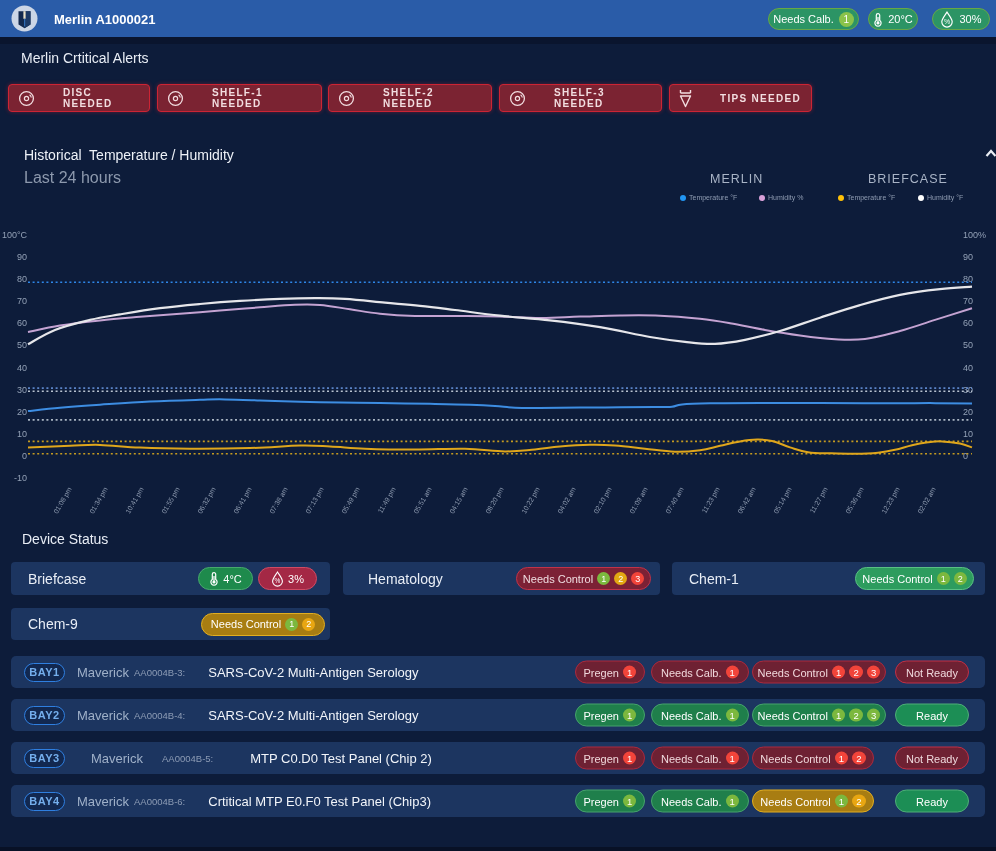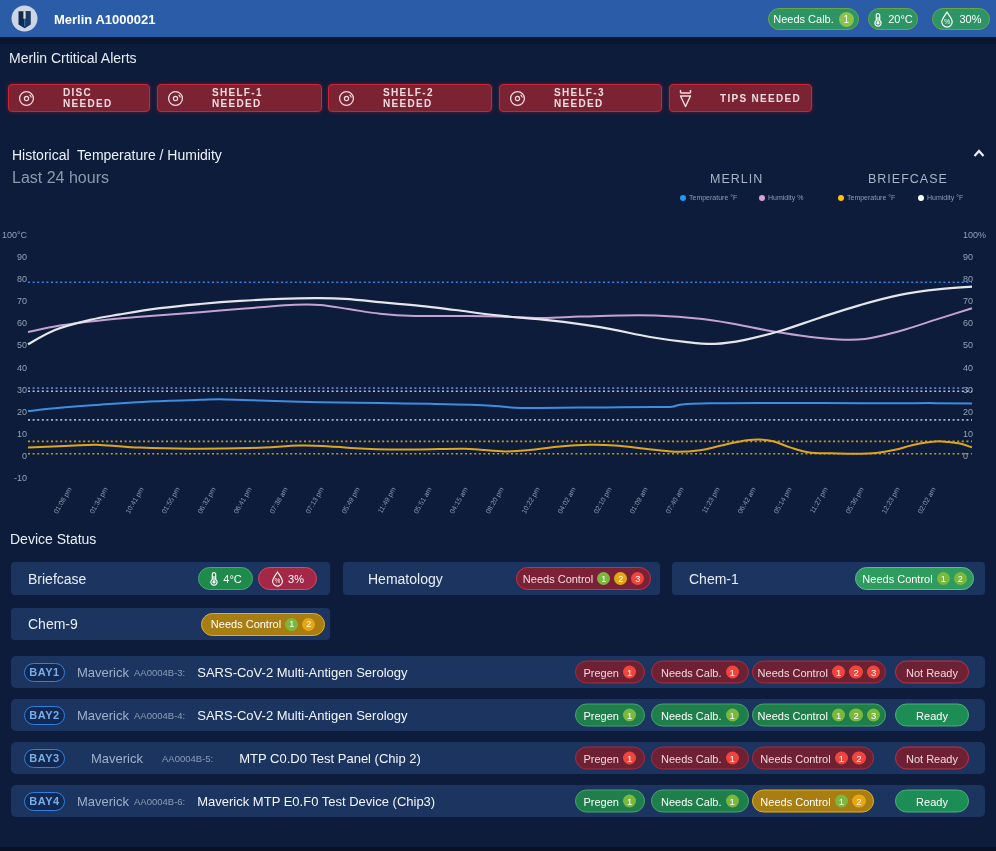--- a/index.html
+++ b/index.html
@@ -1,16 +1,16 @@
 <!DOCTYPE html>
 <html><head><meta charset="utf-8">
 <style>
 * { margin:0; padding:0; box-sizing:border-box; -webkit-font-smoothing:antialiased; }
 html,body { width:996px; height:851px; background:#0d1c3a; font-family:"Liberation Sans",sans-serif; overflow:hidden; position:relative; }
-.abs { position:absolute; }
+.abs { position:absolute;padding-left:12px; }
 .hdr { left:0; top:0; width:996px; height:37px; background:#2a5ca8; }
 .hdr .logo { position:absolute; left:11px; top:5px; }
 .hdr .ttl { position:absolute; left:54px; top:12px; font-size:13px; font-weight:bold; color:#fff; }
 .darkstrip { left:0; top:37px; width:996px; height:7px; background:#0a152e; }
 .botstrip { left:0; top:847px; width:996px; height:4px; background:#081126; }
 .hpill { position:absolute; top:8px; height:22px; border-radius:11px; display:flex; align-items:center; justify-content:center; gap:5px; font-size:11px; color:#fff; background:#2c9465; border:1px solid #68a746; }
 .alerts-label { left:9px; top:50px; font-size:14px; color:#e8edf5; }
 .abtn { position:absolute; top:84px; height:28px; background:#7b2332; border:1.5px solid #cd2434; border-radius:4px; box-shadow:0 0 4px rgba(215,32,48,.4); display:flex; align-items:center; color:#f2dde0; font-size:10px; font-weight:bold; letter-spacing:1.3px; }
 .abtn .ic { margin-left:9px; display:flex; }
 .abtn .tx { flex:1; text-align:left; padding-right:6px;padding-left:28px; }
@@ -25,21 +25,21 @@
 .ldot { width:6px; height:6px; border-radius:3px; display:inline-block; }
 .dstat { left:10px; top:531px; font-size:14px; color:#e8edf5; }
 .card { position:absolute; background:#1c3560; border-radius:4px; display:flex; align-items:center; }
 .card .cname { font-size:14px; color:#e9eef6; margin-left:17px; }
 .spill { height:23px; border-radius:12px; display:flex; align-items:center; justify-content:center; gap:4px; font-size:11px; color:#fff; }
 .bdg { display:inline-flex; width:13px; height:13px; border-radius:7px; align-items:center; justify-content:center; font-size:9px; color:#fff; flex:none; }
 .brow { position:absolute; left:11px; width:974px; height:32px; background:#1c3560; border-radius:5px; display:flex; align-items:center; }
 .baypill { margin-left:13px; width:41px; height:19px; border-radius:10px; border:1.5px solid #2f7fe0; background:#122850; color:#74aeec; font-size:11px; font-weight:bold; letter-spacing:.5px; display:flex; align-items:center; justify-content:center; }
 .mav { margin-left:12px; font-size:13px; color:#9fb0c8; }
 .ser { margin-left:5px; font-size:9.5px; color:#8d9cb5; }
-.bttl { margin-left:12px; font-size:13px; color:#f2f5fa; }
+.bttl { margin-left:23px; font-size:13px; color:#f2f5fa; }
 .bpills { position:absolute; left:0; top:0; width:100%; height:100%; }
 .bpill { position:absolute; top:50%; transform:translateY(-50%); height:23px; border-radius:12px; display:flex; align-items:center; justify-content:center; gap:4px; font-size:11px; }
 .p1 { left:564px; width:70px; } .p2 { left:640px; width:98px; } .p3 { left:741px; width:134px; } .p3b { left:741px; width:122px; } .p4 { left:884px; width:74px; }
 .bpill .bdg { width:13.5px; height:13.5px; border-radius:7px; font-size:9.5px; }
 .red { background:#6e2133; border:1.5px solid #ab2a3e; color:#f0d8dc; }
 .green { background:#1f7f4b; border:1.5px solid #46a36d; color:#fff; }
 .amber { background:#a87d12; border:1.5px solid #e2ae20; color:#fff; }
 .nr { background:#6e2133; border:1.5px solid #c23046; color:#efd9dd; }
 .rdy { background:#1c8e55; border:1.5px solid #4fae78; color:#fff; }
 </style></head>
@@ -244,21 +244,21 @@
     <div class="bpill red p1">Pregen <span class="bdg" style="background:#f2443a">1</span></div>
     <div class="bpill red p2">Needs Calb. <span class="bdg" style="background:#f2443a">1</span></div>
     <div class="bpill red p3b">Needs Control <span class="bdg" style="background:#f2443a">1</span><span class="bdg" style="background:#f2443a">2</span></div>
     <div class="bpill nr p4">Not Ready</div>
   </div>
 </div>
 <div class="brow" style="top:785px;">
   <div class="baypill">BAY4</div>
     <span class="mav">Maverick</span>
     <span class="ser">AA0004B-6:</span>
-    <span class="bttl">Maverick MTP E0.F0 Test Device (Chip3)</span>
+    <span class="bttl">Crtitical MTP E0.F0 Test Panel (Chip3)</span>
   <div class="bpills">
     <div class="bpill green p1">Pregen <span class="bdg" style="background:#7cb83e">1</span></div>
     <div class="bpill green p2">Needs Calb. <span class="bdg" style="background:#7cb83e">1</span></div>
     <div class="bpill amber p3b">Needs Control <span class="bdg" style="background:#7cb83e">1</span><span class="bdg" style="background:#e8a612">2</span></div>
     <div class="bpill rdy p4">Ready</div>
   </div>
 </div>
 <div class="abs botstrip"></div>
 
 </body></html>

